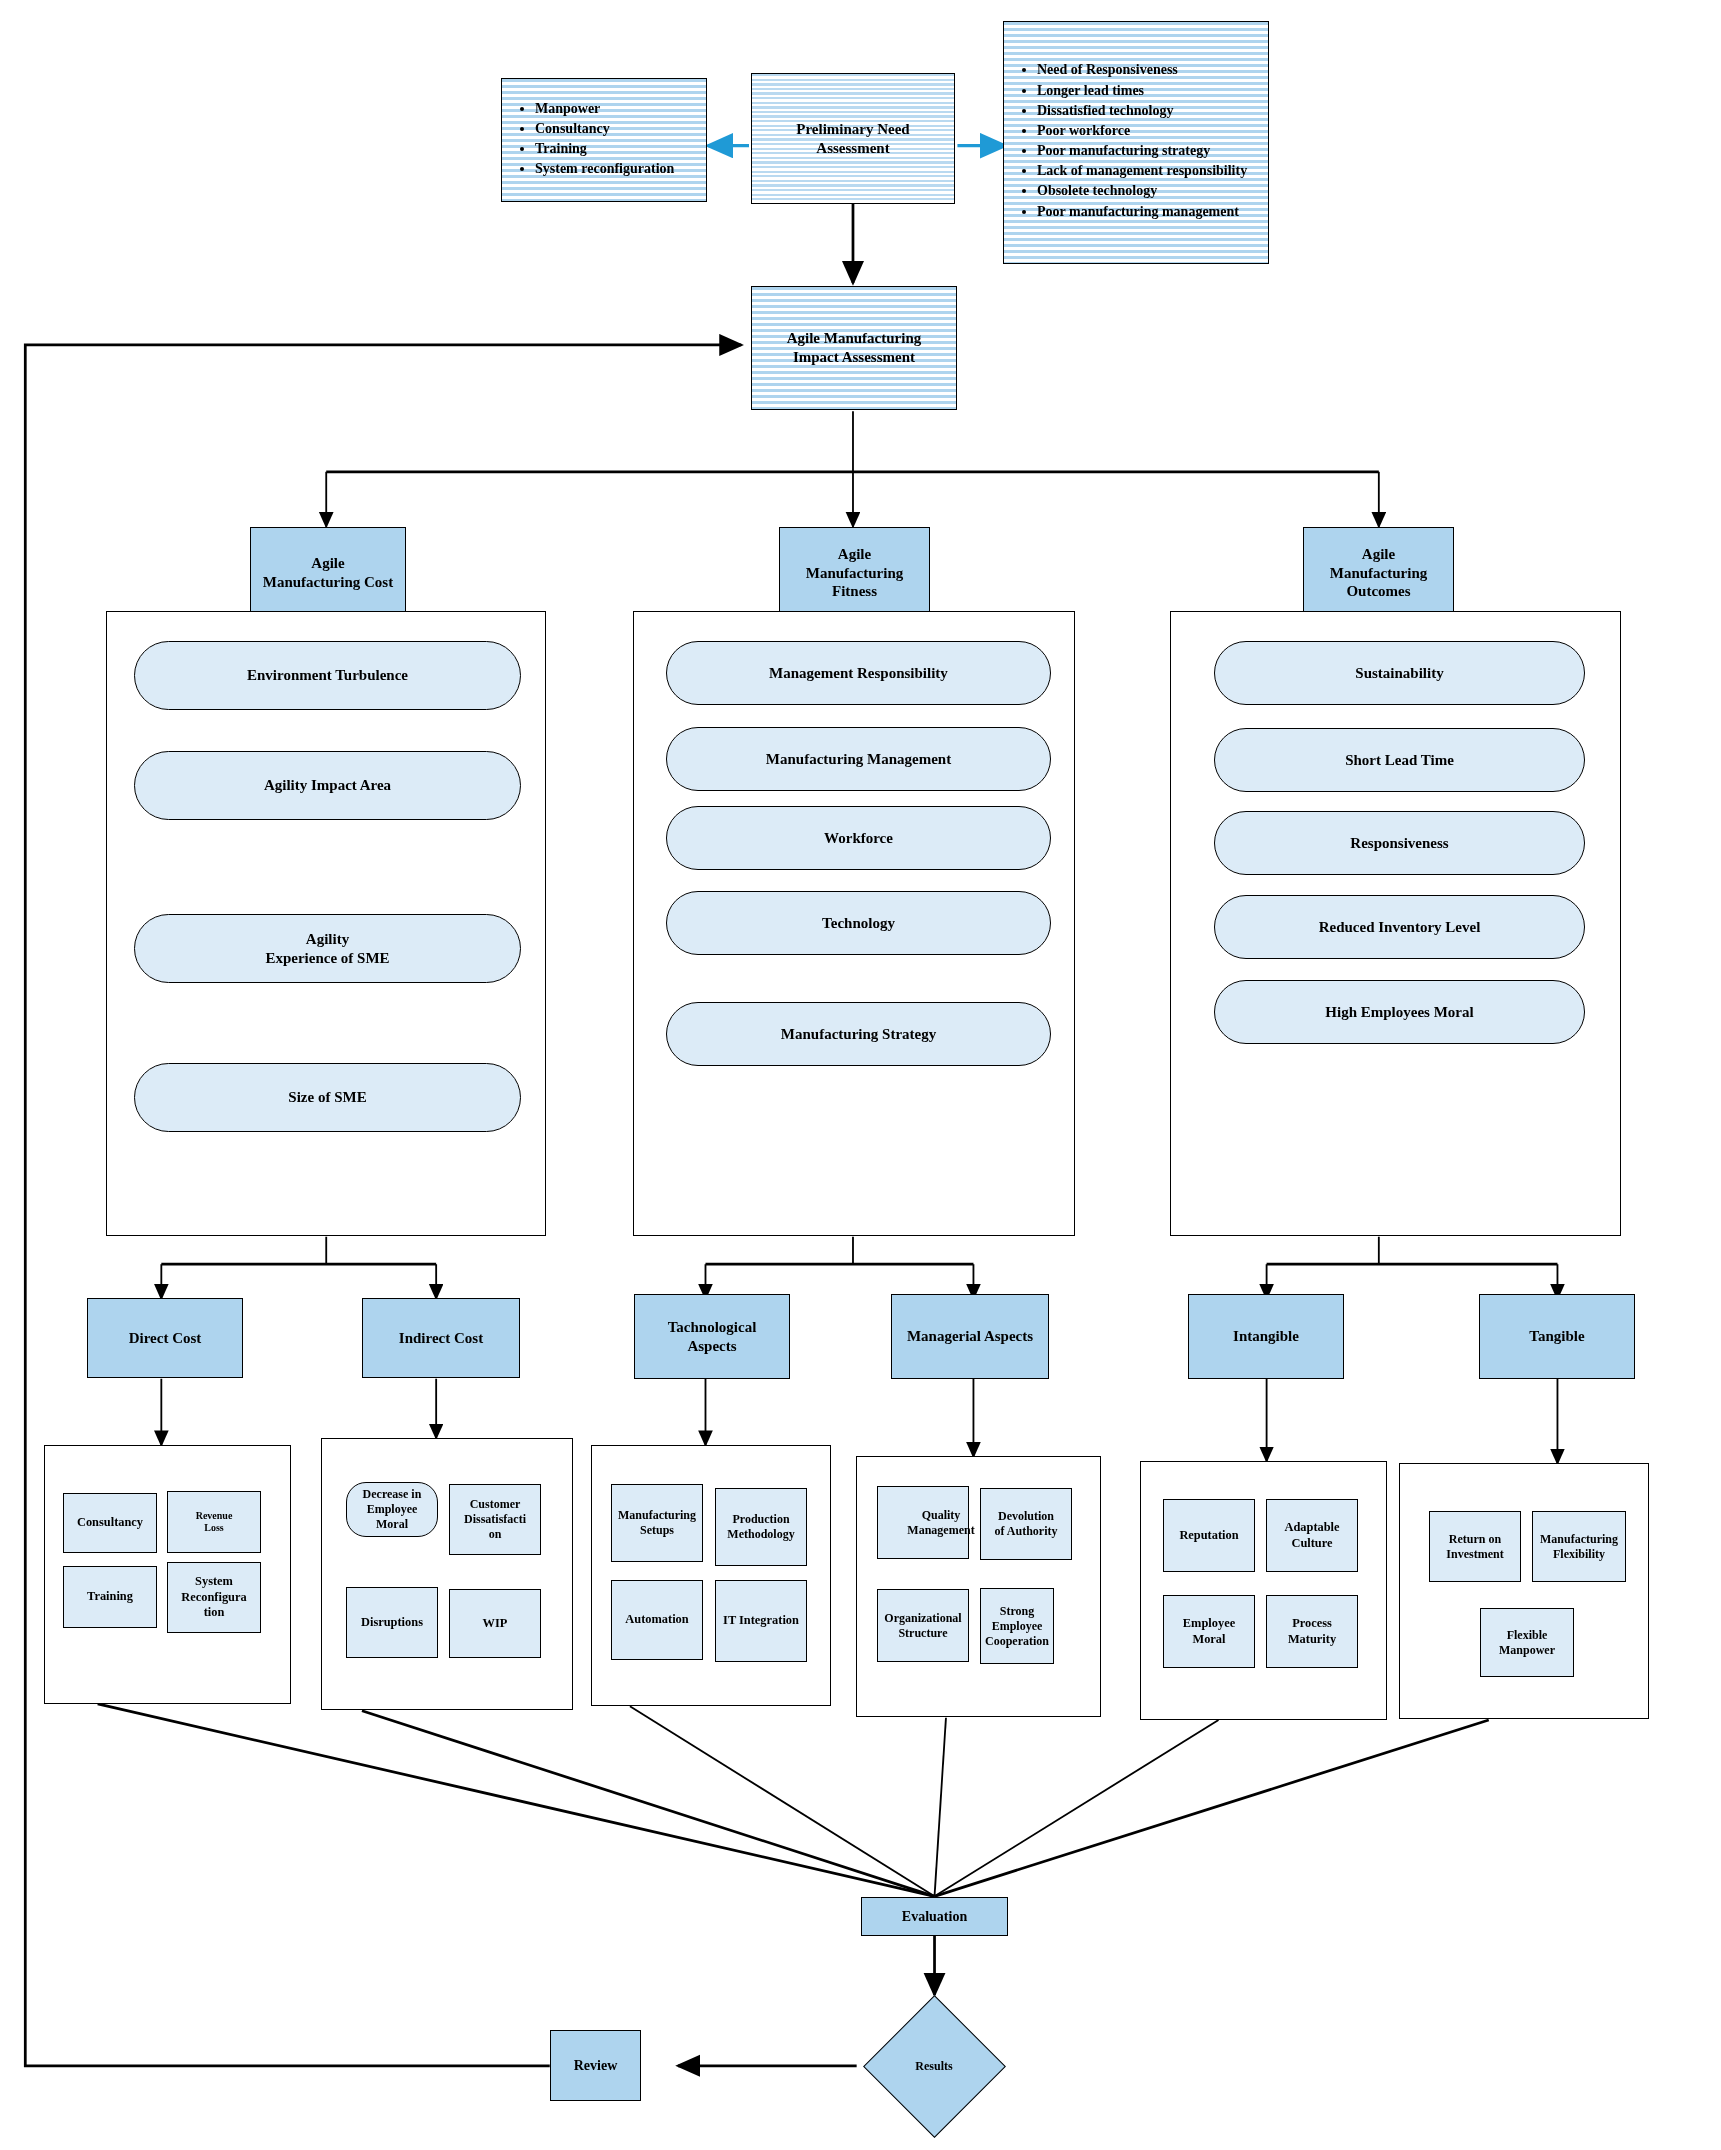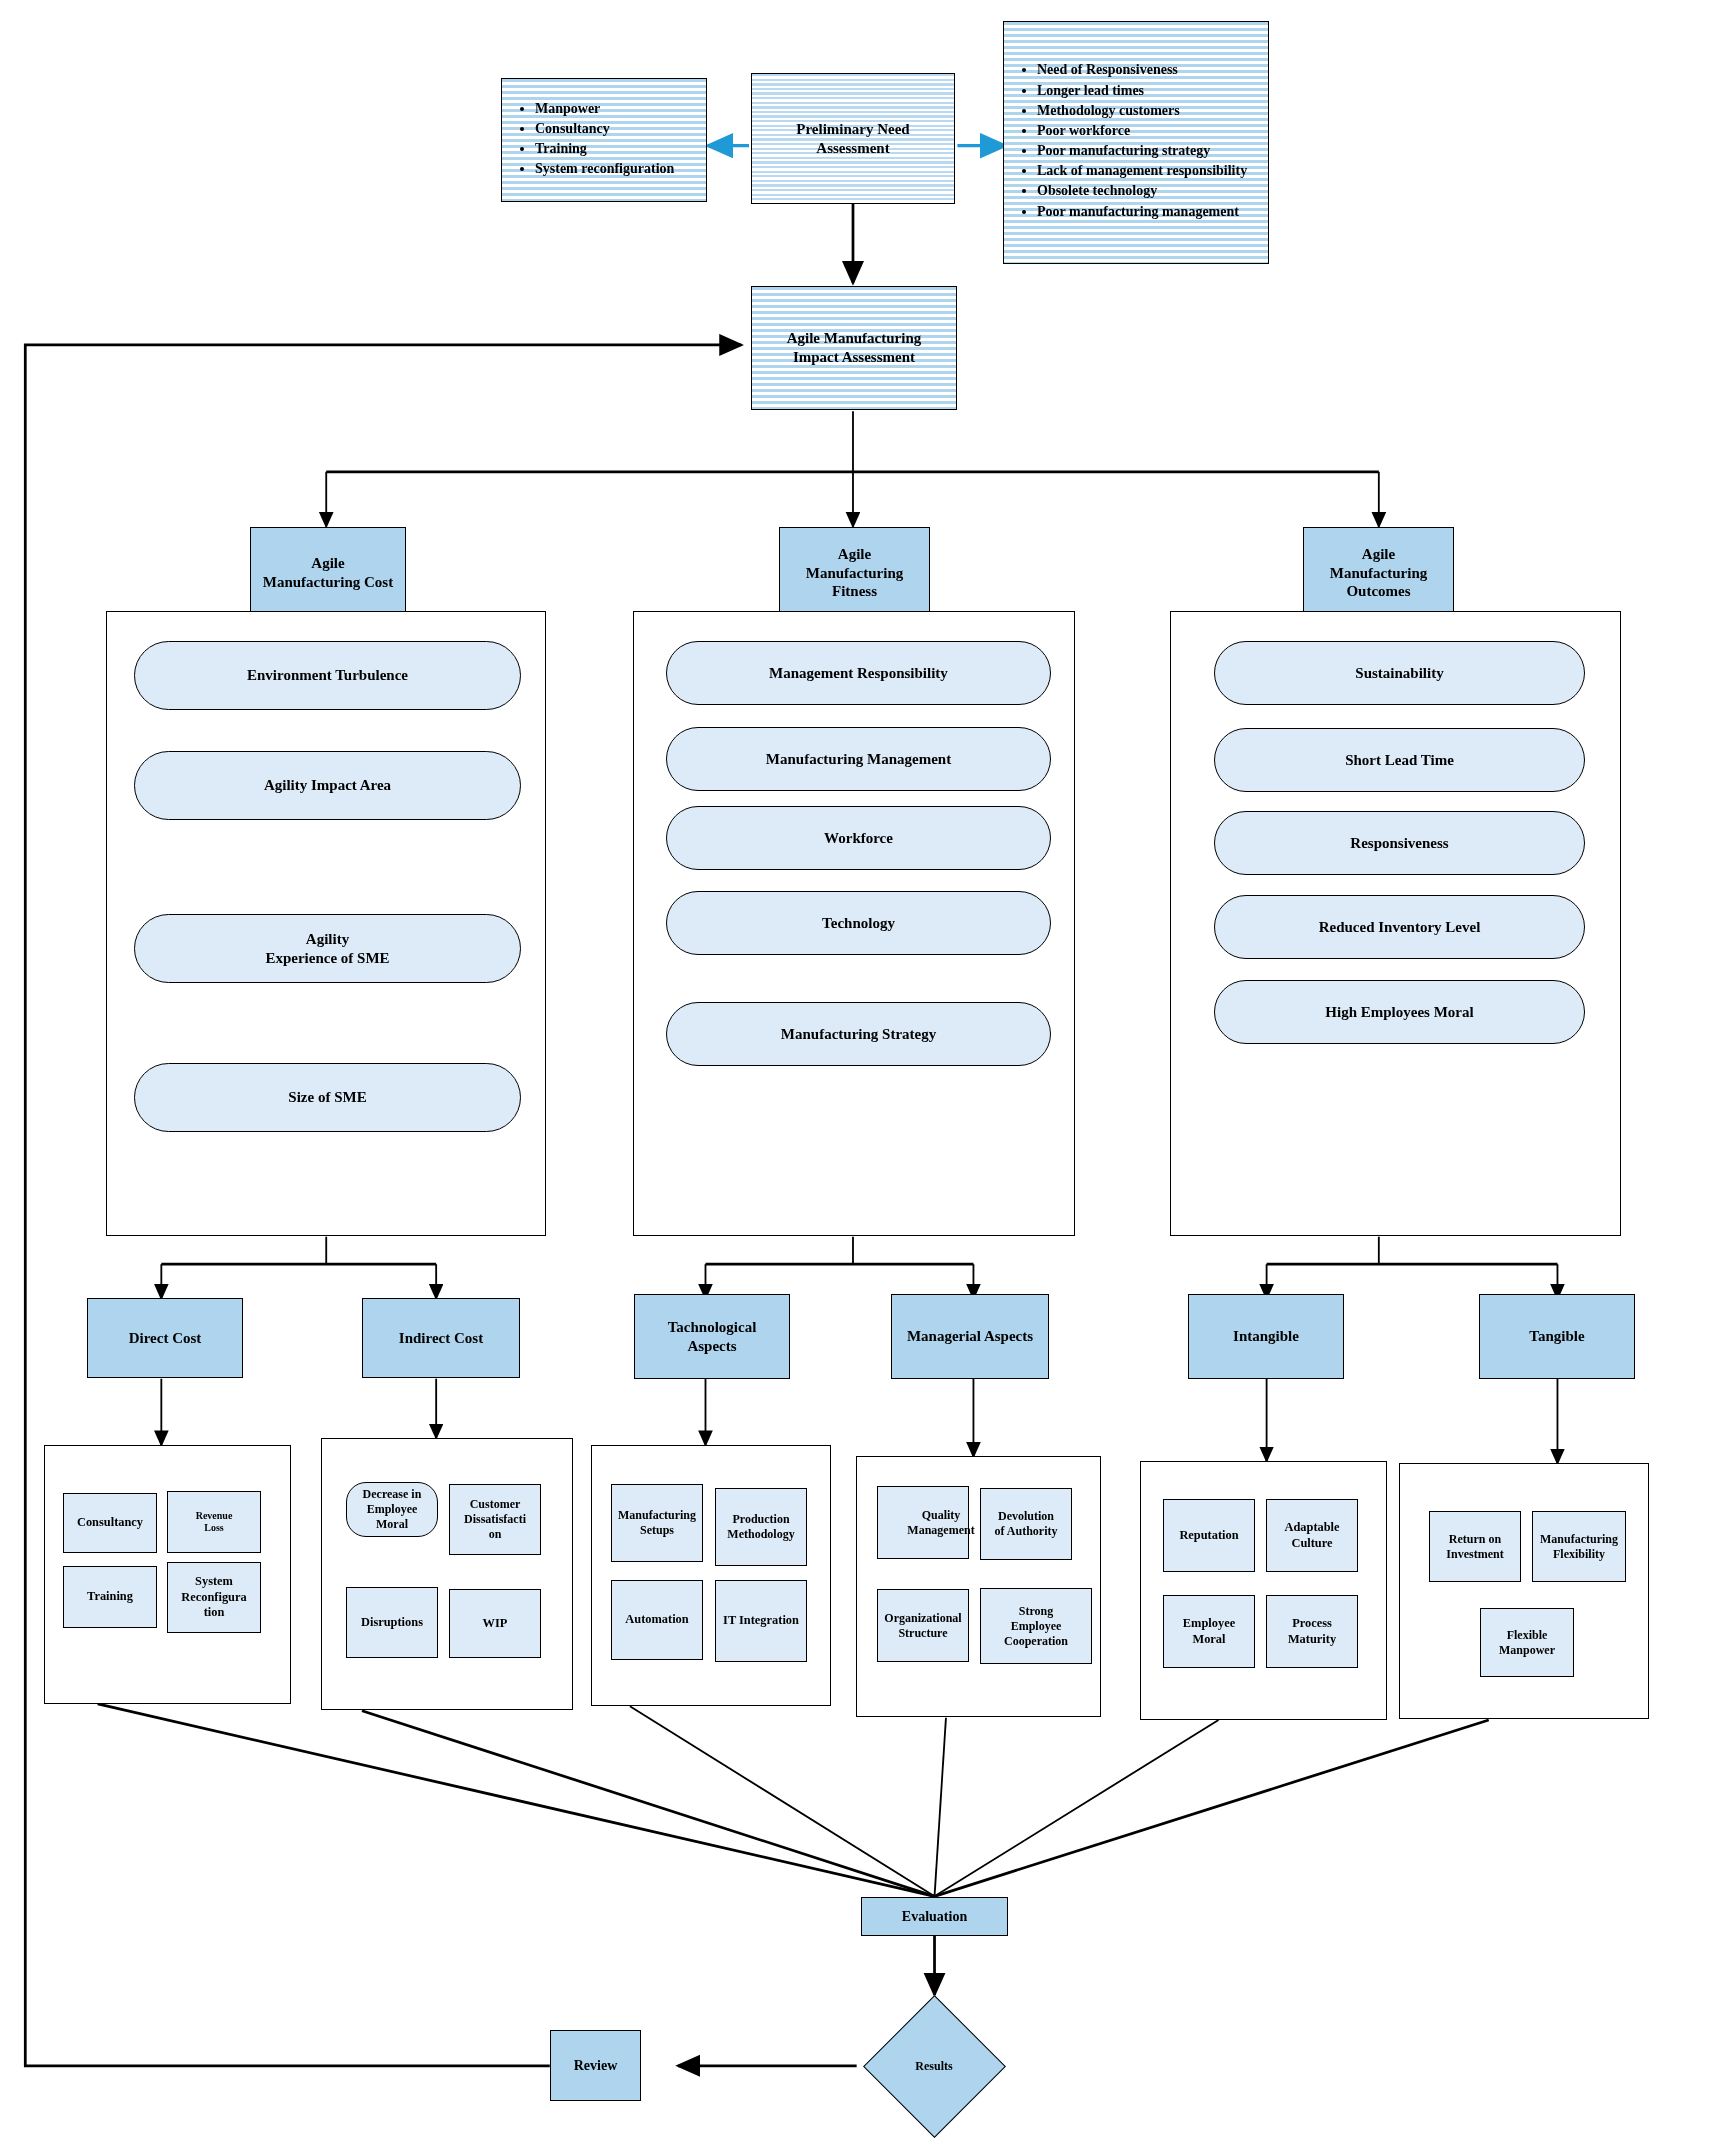--- a/index.html
+++ b/index.html
@@ -135,21 +135,21 @@
   </div>
 
   <div class="node hatch-grid" style="left:751px;top:73px;width:204px;height:131px;font-size:15px;white-space:pre-line;">Preliminary Need
 Assessment</div>
 
   <div class="node hatch-h" style="left:1003px;top:20.6px;width:266px;height:243px;">
     <div class="bullets" style="font-size:14px;">
       <ul>
           <li>Need of Responsiveness</li>
           <li>Longer lead times</li>
-          <li>Methodology customers</li>
+          <li>Dissatisfied technology</li>
           <li>Poor workforce</li>
           <li>Poor manufacturing strategy</li>
           <li>Lack of management responsibility</li>
           <li>Obsolete technology</li>
           <li>Poor manufacturing management</li>
         </ul>
     </div>
   </div>
 
   <div class="node hatch-h" style="left:751px;top:286px;width:206px;height:124px;font-size:15px;white-space:pre-line;">Agile Manufacturing
@@ -224,21 +224,21 @@
 Methodology</div>
   <div class="node fill-pale" style="left:611px;top:1580px;width:92px;height:80px;font-size:12.4px;white-space:pre-line;">Automation</div>
   <div class="node fill-pale" style="left:715px;top:1580px;width:92px;height:82px;font-size:12.4px;white-space:pre-line;">IT Integration</div>
 
   <div class="node fill-pale" style="left:877px;top:1486px;width:92px;height:73px;font-size:12px;white-space:pre-line;padding-left:36px;">Quality
 Management</div>
   <div class="node fill-pale" style="left:980px;top:1488px;width:92px;height:72px;font-size:12px;white-space:pre-line;">Devolution
 of Authority</div>
   <div class="node fill-pale" style="left:877px;top:1589px;width:92px;height:73px;font-size:12px;white-space:pre-line;">Organizational
 Structure</div>
-  <div class="node fill-pale" style="left:980px;top:1588px;width:112px;height:76px;font-size:12px;white-space:pre-line;">Strong
+  <div class="node fill-pale" style="left:980px;top:1588px;width:74px;height:76px;font-size:12px;white-space:pre-line;">Strong
 Employee
 Cooperation</div>
 
   <div class="node fill-pale" style="left:1163px;top:1499px;width:92px;height:73px;font-size:12.4px;white-space:pre-line;">Reputation</div>
   <div class="node fill-pale" style="left:1266px;top:1499px;width:92px;height:73px;font-size:12.4px;white-space:pre-line;">Adaptable
 Culture</div>
   <div class="node fill-pale" style="left:1163px;top:1595px;width:92px;height:73px;font-size:12.4px;white-space:pre-line;">Employee
 Moral</div>
   <div class="node fill-pale" style="left:1266px;top:1595px;width:92px;height:73px;font-size:12.4px;white-space:pre-line;">Process
 Maturity</div>

